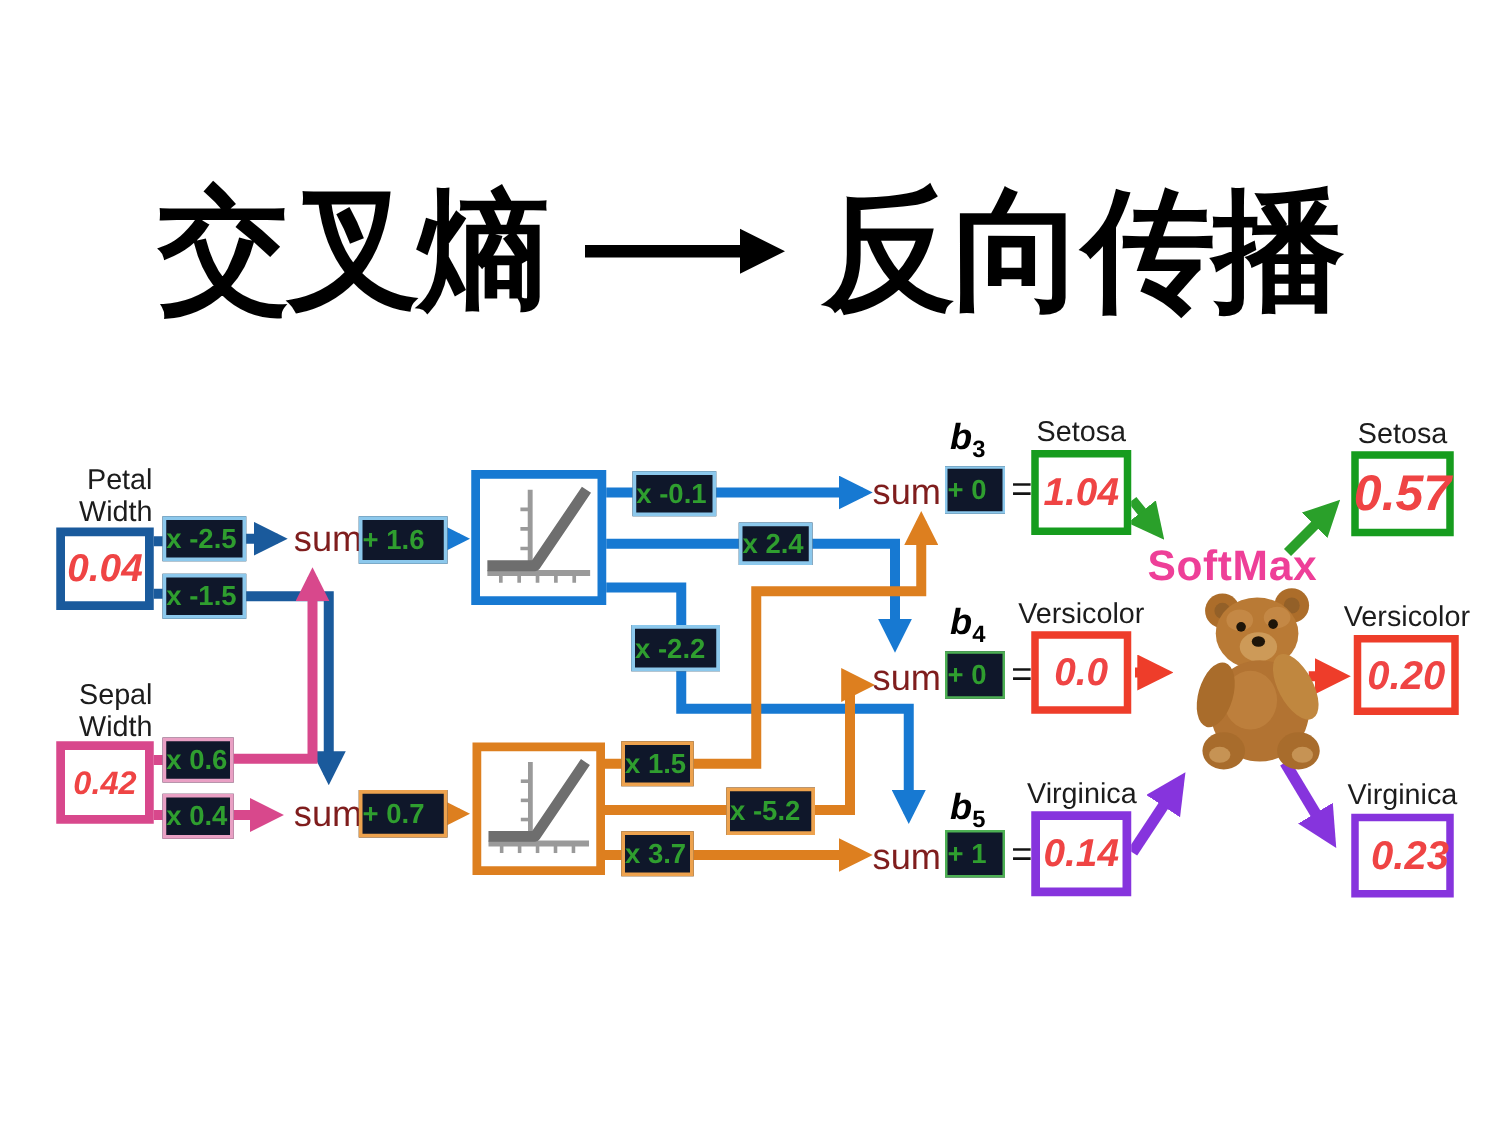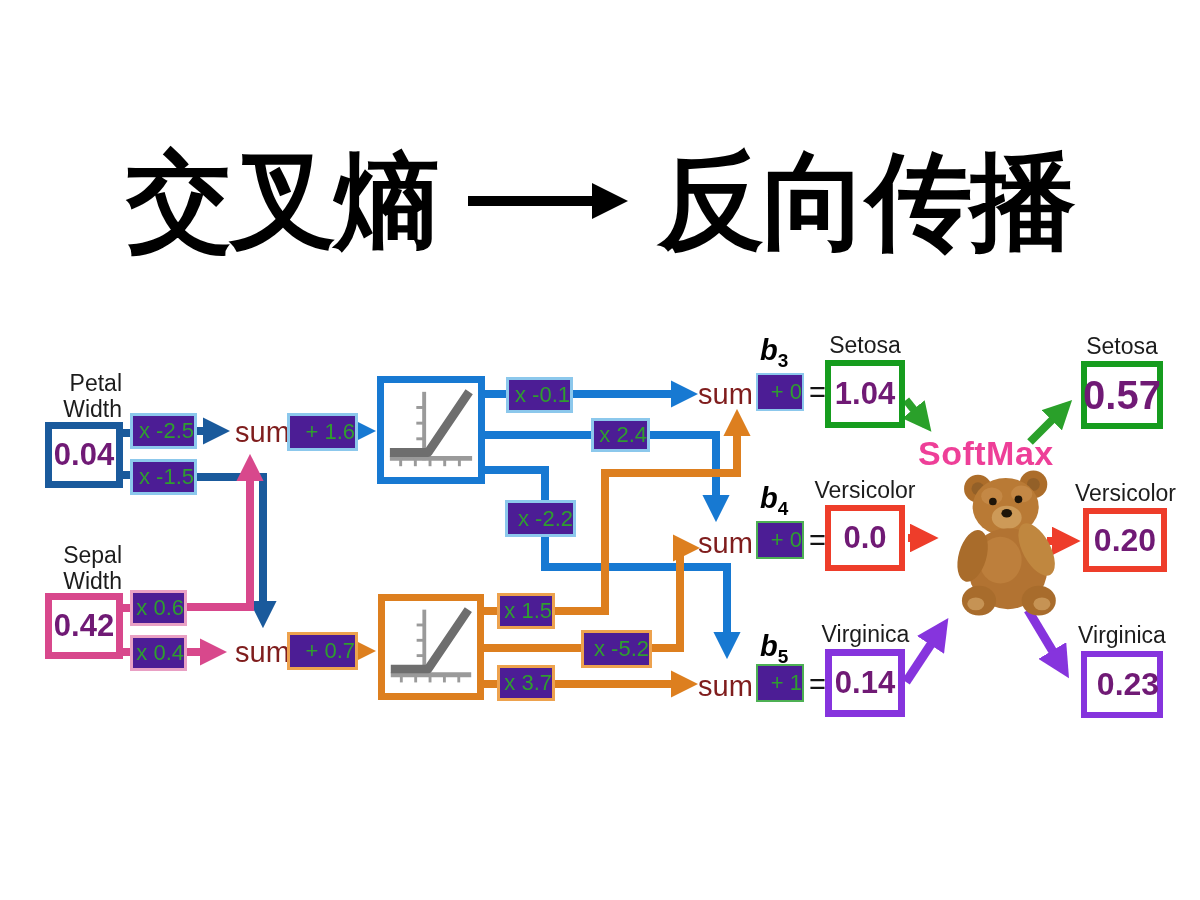--- a/index.html
+++ b/index.html
@@ -5,23 +5,23 @@
   html,body{margin:0;padding:0;background:#fff;}
   #canvas{position:relative;width:1200px;height:900px;background:#fff;overflow:hidden;
           font-family:"Liberation Sans","DejaVu Sans",sans-serif;}
   
   .title-row{position:absolute;left:0;top:148px;width:1200px;display:flex;
              justify-content:center;align-items:center;gap:26px;}
   .title-text{font-size:106px;font-weight:900;color:#000;letter-spacing:-2px;line-height:1;}
   
   .abs{position:absolute;box-sizing:border-box;}
   .vbox{background:#fff;display:flex;align-items:center;justify-content:center;
-        font-weight:700;color:#701a75;}
-  .wbox{background:#4c1d95;display:flex;align-items:center;justify-content:flex-end;
-        font-weight:400;font-size:22px;color:#2f9e2f;border:3px solid #8cc8ec;}
+        font-weight:700;color:#ef4444;font-style:italic;}
+  .wbox{background:#0f172a;display:flex;align-items:center;justify-content:flex-start;
+        font-weight:700;font-size:22px;color:#2f9e2f;border:3px solid #8cc8ec;}
   .sum{font-size:29px;font-weight:500;color:#7f1d1d;}
   .eq{font-size:29px;font-weight:500;color:#141414;}
   .bname{font-size:29px;font-weight:800;font-style:italic;color:#000;}
   .bname sub{font-size:19px;font-style:normal;font-weight:800;}
   .clabel{font-size:23px;color:#1c1c1c;text-align:center;font-weight:400;}
   .two-line{text-align:right;font-size:23px;line-height:26px;color:#1c1c1c;}
   .softmax{font-size:34px;font-weight:800;color:#ee3f98;letter-spacing:0.5px;}
   svg{display:block;}
   #wires{position:absolute;left:0;top:0;pointer-events:none;}
 </style>
@@ -115,21 +115,21 @@
     <div>Width</div>
   </div>
   <div class="abs vbox" style="left:45px;top:422px;width:78px;height:66px;border:7px solid #1a5a9c;font-size:31px;">
     <span>0.04</span>
   </div>
 
   <div class="abs two-line" style="left:42px;top:542px;width:80px;">
     <div>Sepal</div>
     <div>Width</div>
   </div>
-  <div class="abs vbox" style="left:45px;top:593px;width:78px;height:66px;border:7px solid #d8488c;font-size:31px;">
+  <div class="abs vbox" style="left:45px;top:593px;width:78px;height:66px;border:7px solid #d8488c;font-size:26px;">
     <span>0.42</span>
   </div>
 
   <div class="abs wbox" style="left:130px;top:413px;width:67px;height:36px;">
       <span>x -2.5</span>
     </div>
   <div class="abs wbox" style="left:130px;top:459px;width:67px;height:36px;">
       <span>x -1.5</span>
     </div>
   <div class="abs wbox" style="left:130px;top:590px;width:57px;height:36px;border-color:#e9a0c4;">

